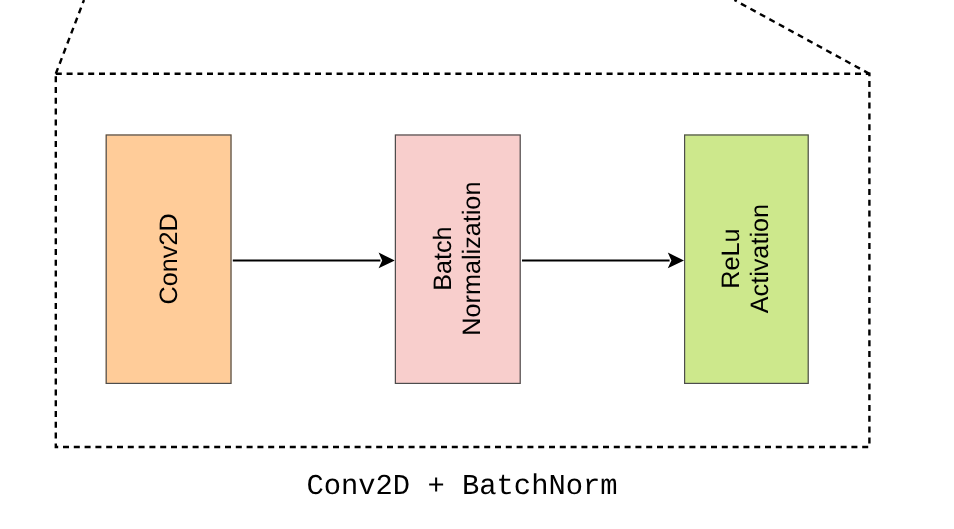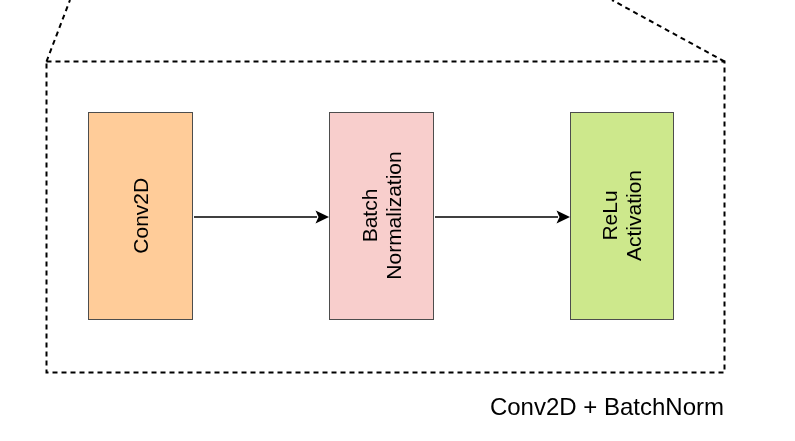--- a/index.html
+++ b/index.html
@@ -37,23 +37,24 @@
     font-size: 21px;
     line-height: 1.12;
     color: #000000;
     letter-spacing: 0;
   }
   .caption {
     position: absolute;
     left: 46px;
     top: 393px;
     width: 678px;
-    text-align: right;
+    text-align: center;
     font-size: 24px;
     color: #000000;
+    font-family: Liberation Mono, monospace;
   }
 </style>
 </head>
 <body>
 
 <div class="stage">
 
   <svg class="lines-svg" viewBox="0 0 795 441" xmlns="http://www.w3.org/2000/svg">
 
     <rect x="46.5" y="61.5" width="678" height="311" fill="none" stroke="#000000" stroke-width="2" stroke-dasharray="5 4"></rect>

